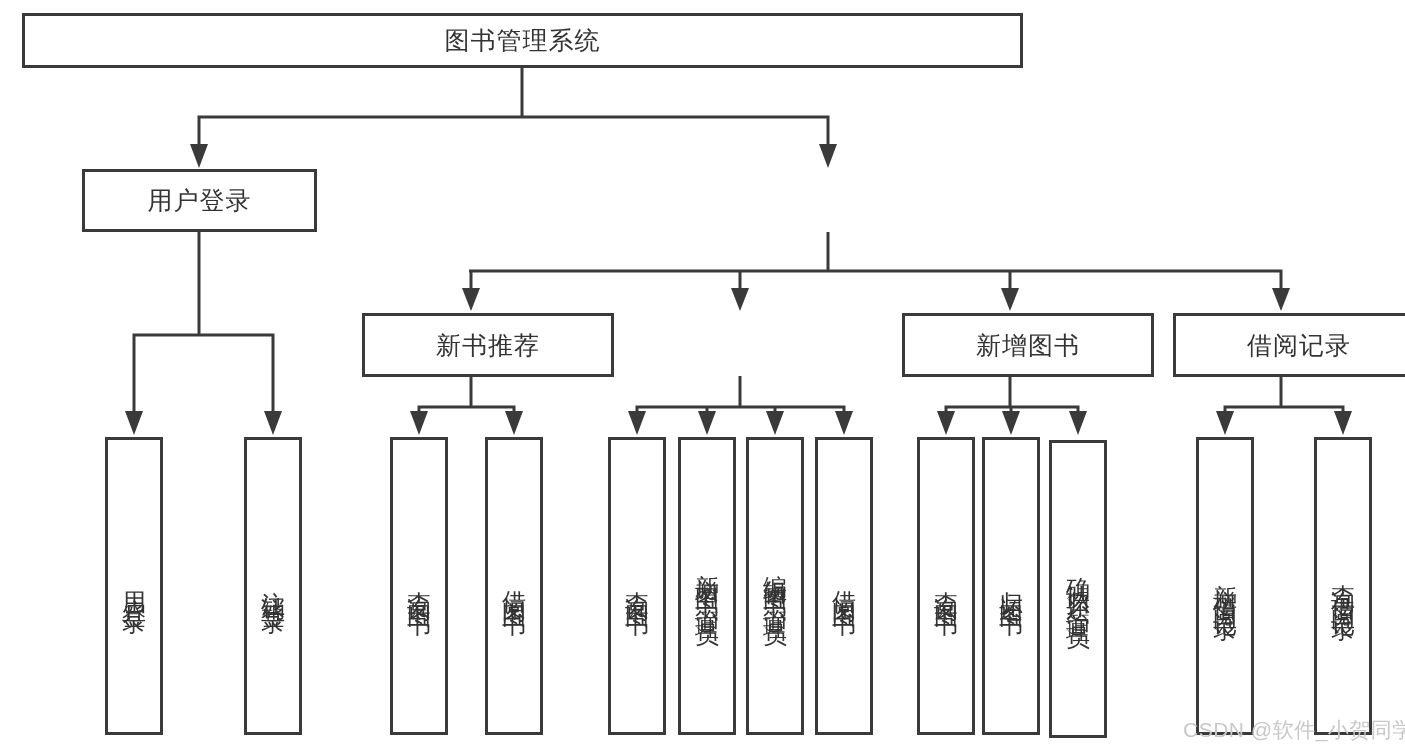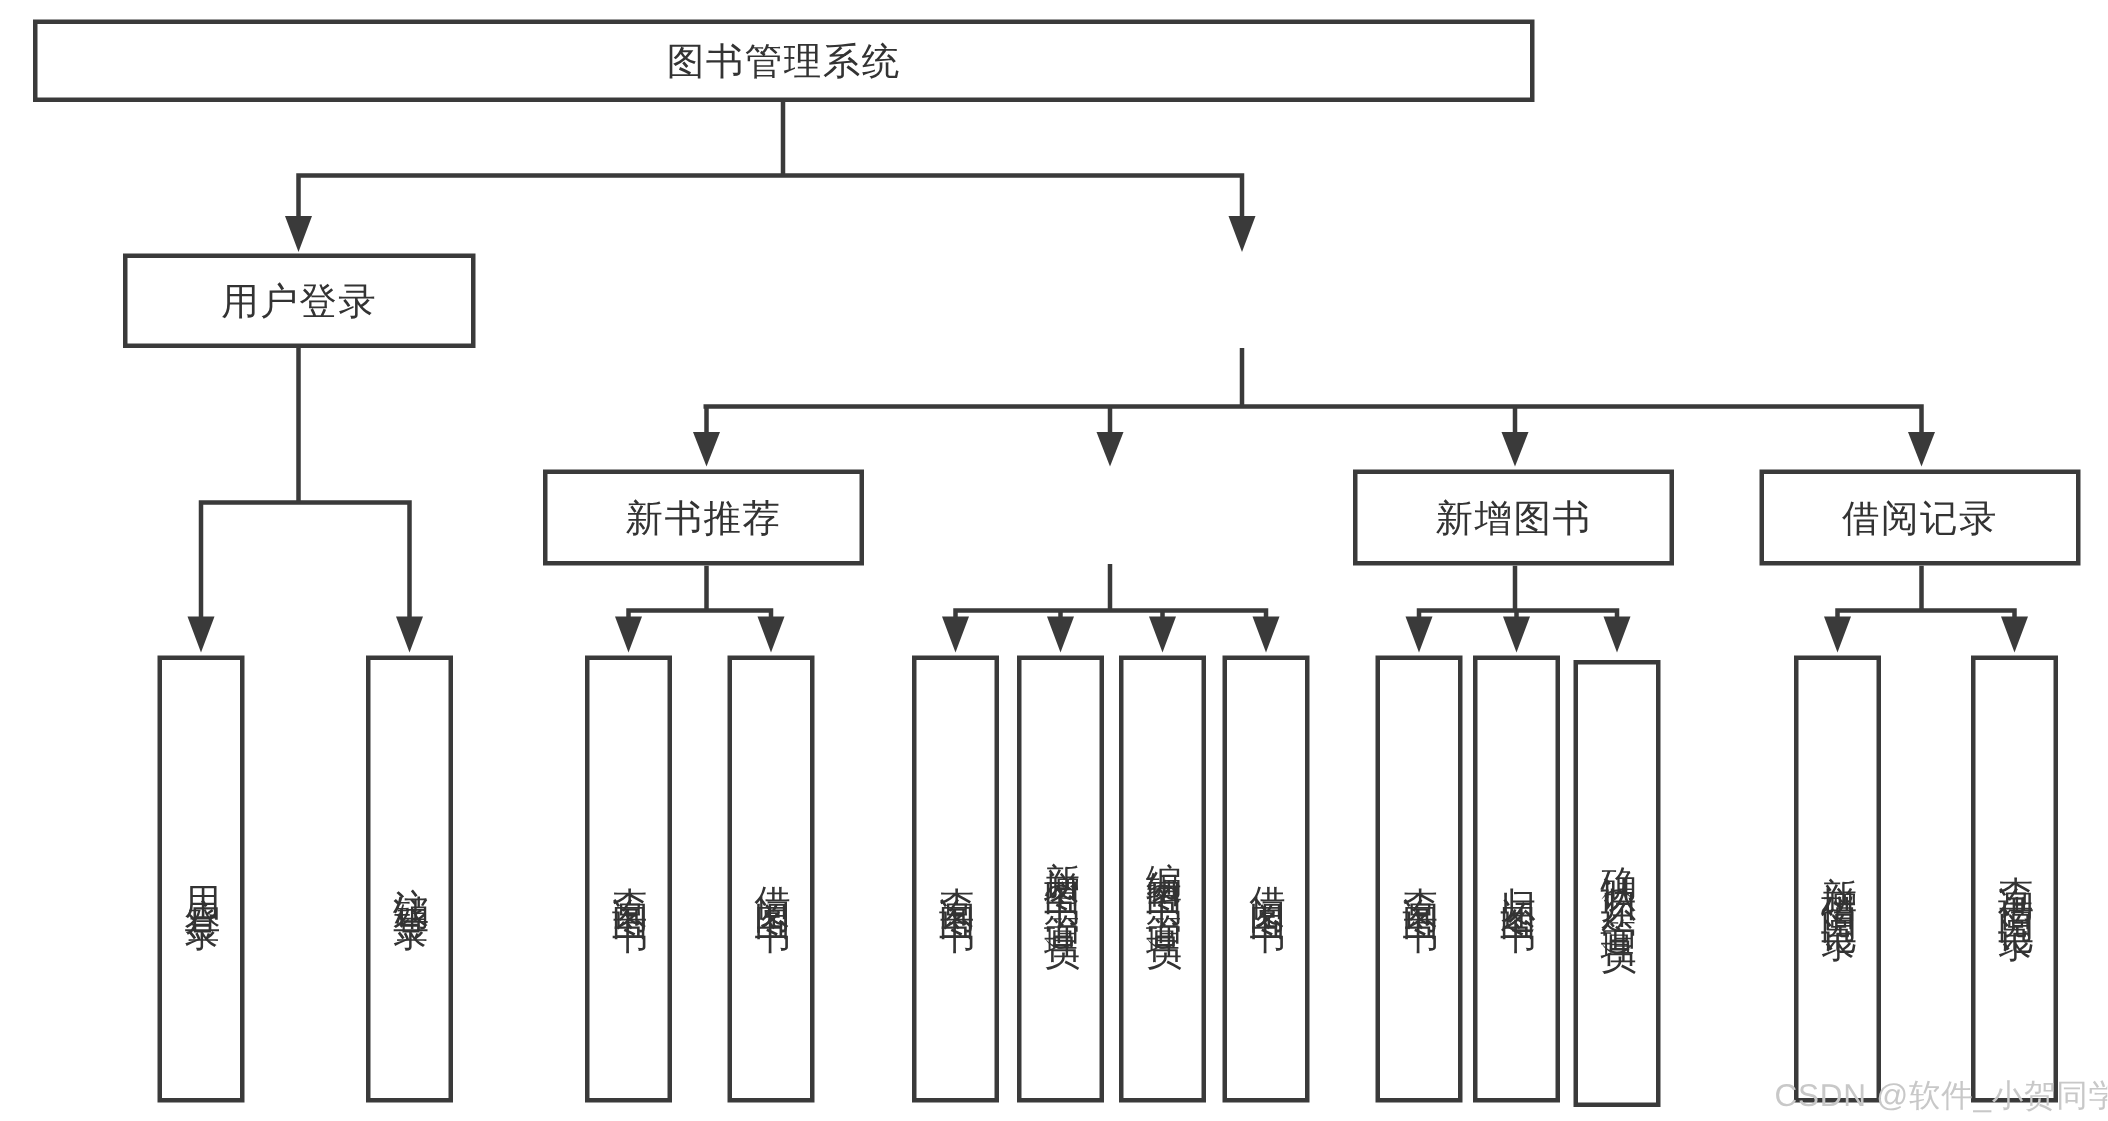--- a/index.html
+++ b/index.html
@@ -34,21 +34,21 @@
     white-space:nowrap;
   }
   .v span{
     writing-mode:vertical-rl;
     text-orientation:mixed;
     font-size:24px;
     letter-spacing:7px;
     line-height:1;
   }
   .lvl2{width:235px;height:63px;top:169px;}
-  .lvl3{width:214px;height:64px;top:313px;}
+  .lvl3{width:252px;height:64px;top:313px;}
   .leaf{width:58px;height:298px;top:437px;}
   #watermark{
     position:absolute;
     left:1183px;top:716px;
     font-size:21px;
     color:var(--wm);
     white-space:nowrap;
     z-index:5;
     letter-spacing:0.5px;
   }

